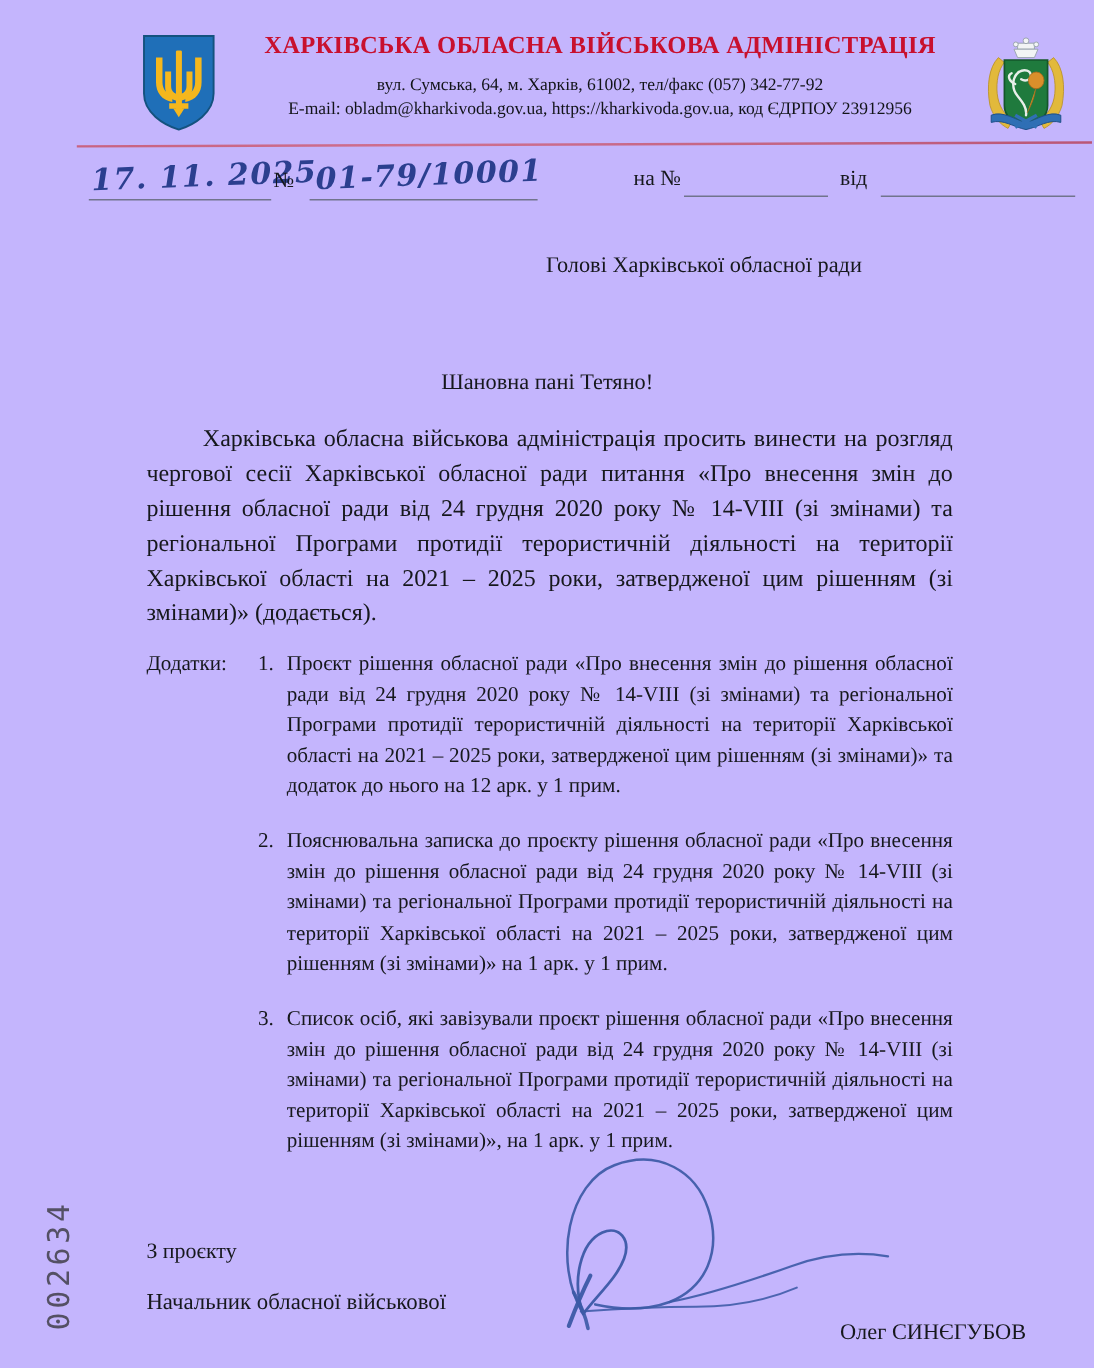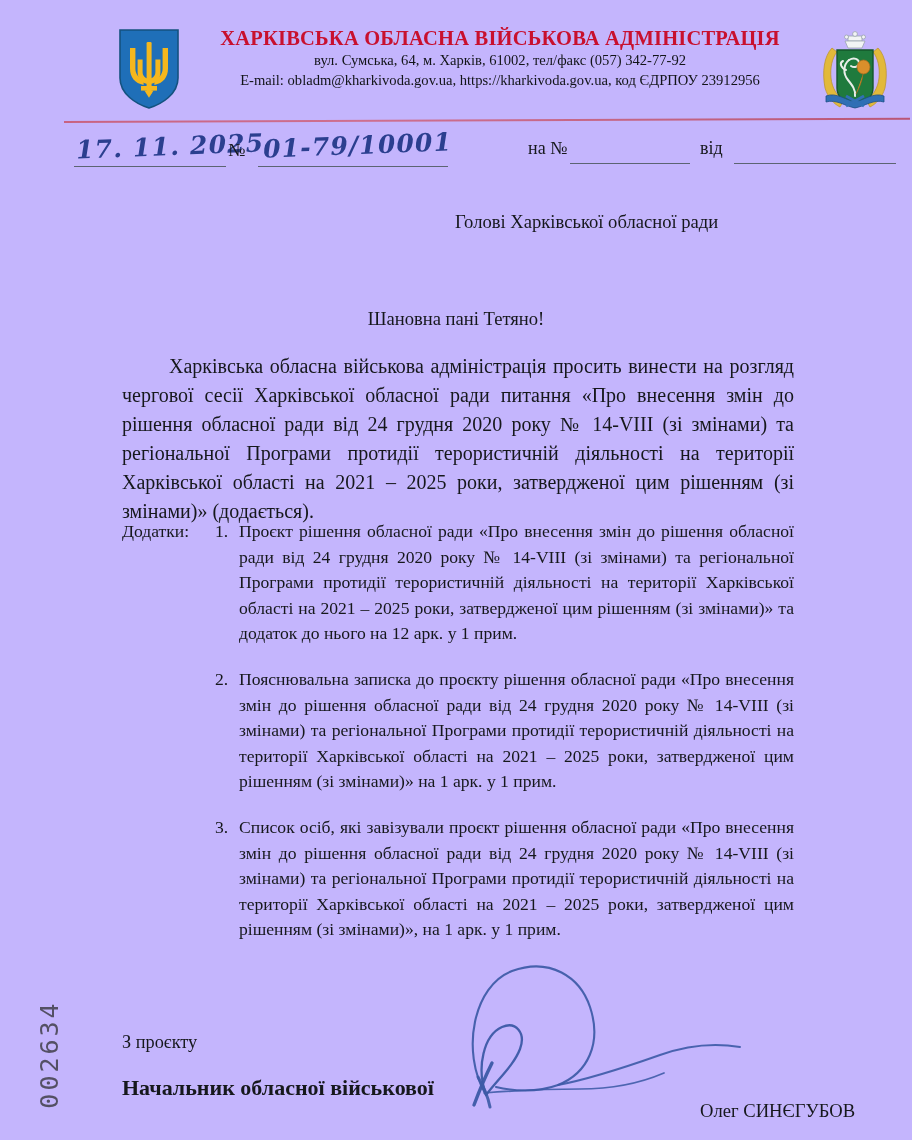--- a/index.html
+++ b/index.html
@@ -42,20 +42,21 @@
     text-align: center;
   }
   .org-title {
     font-size: 20.5px;
     font-weight: bold;
     letter-spacing: 0.2px;
     line-height: 1.1;
     white-space: nowrap;
   }
   .org-addr {
+    margin-top: 11px;
     font-size: 14.6px;
     line-height: 1.42;
     color: #121418;
   }
   .org-addr div { white-space: nowrap; }
 
   .rule {
     position: absolute;
     left: 64px; top: 121px;
     width: 846px; height: 2px;
@@ -129,21 +130,21 @@
   }
 
   
   .attachments {
     position: absolute;
     left: 122px; top: 519px;
     width: 672px;
     font-size: 17.6px;
     line-height: 1.455;
   }
-  .att-row { display: flex; align-items: flex-start; }
+  .att-row { display: flex; align-items: flex-start; margin-top: 21px; }
   .att-row + .att-row { margin-top: 20px; }
   .att-label {
     flex: 0 0 auto;
     width: 93px;
     white-space: nowrap;
   }
   .att-label.blank { visibility: hidden; }
   .att-num {
     flex: 0 0 auto;
     width: 24px;
@@ -158,23 +159,22 @@
   
   .signoff-regards {
     position: absolute;
     left: 122px; top: 1032px;
     font-size: 18.3px;
   }
   .signoff-post {
     position: absolute;
     left: 122px; top: 1073px;
     width: 330px;
-    font-size: 22px;
+    font-size: 19px;
     line-height: 1.33;
-    font-weight: bold;
   }
   .signoff-name {
     position: absolute;
     left: 700px; top: 1100px;
     font-size: 18.6px;
     white-space: nowrap;
   }
 
   
   .signature {

